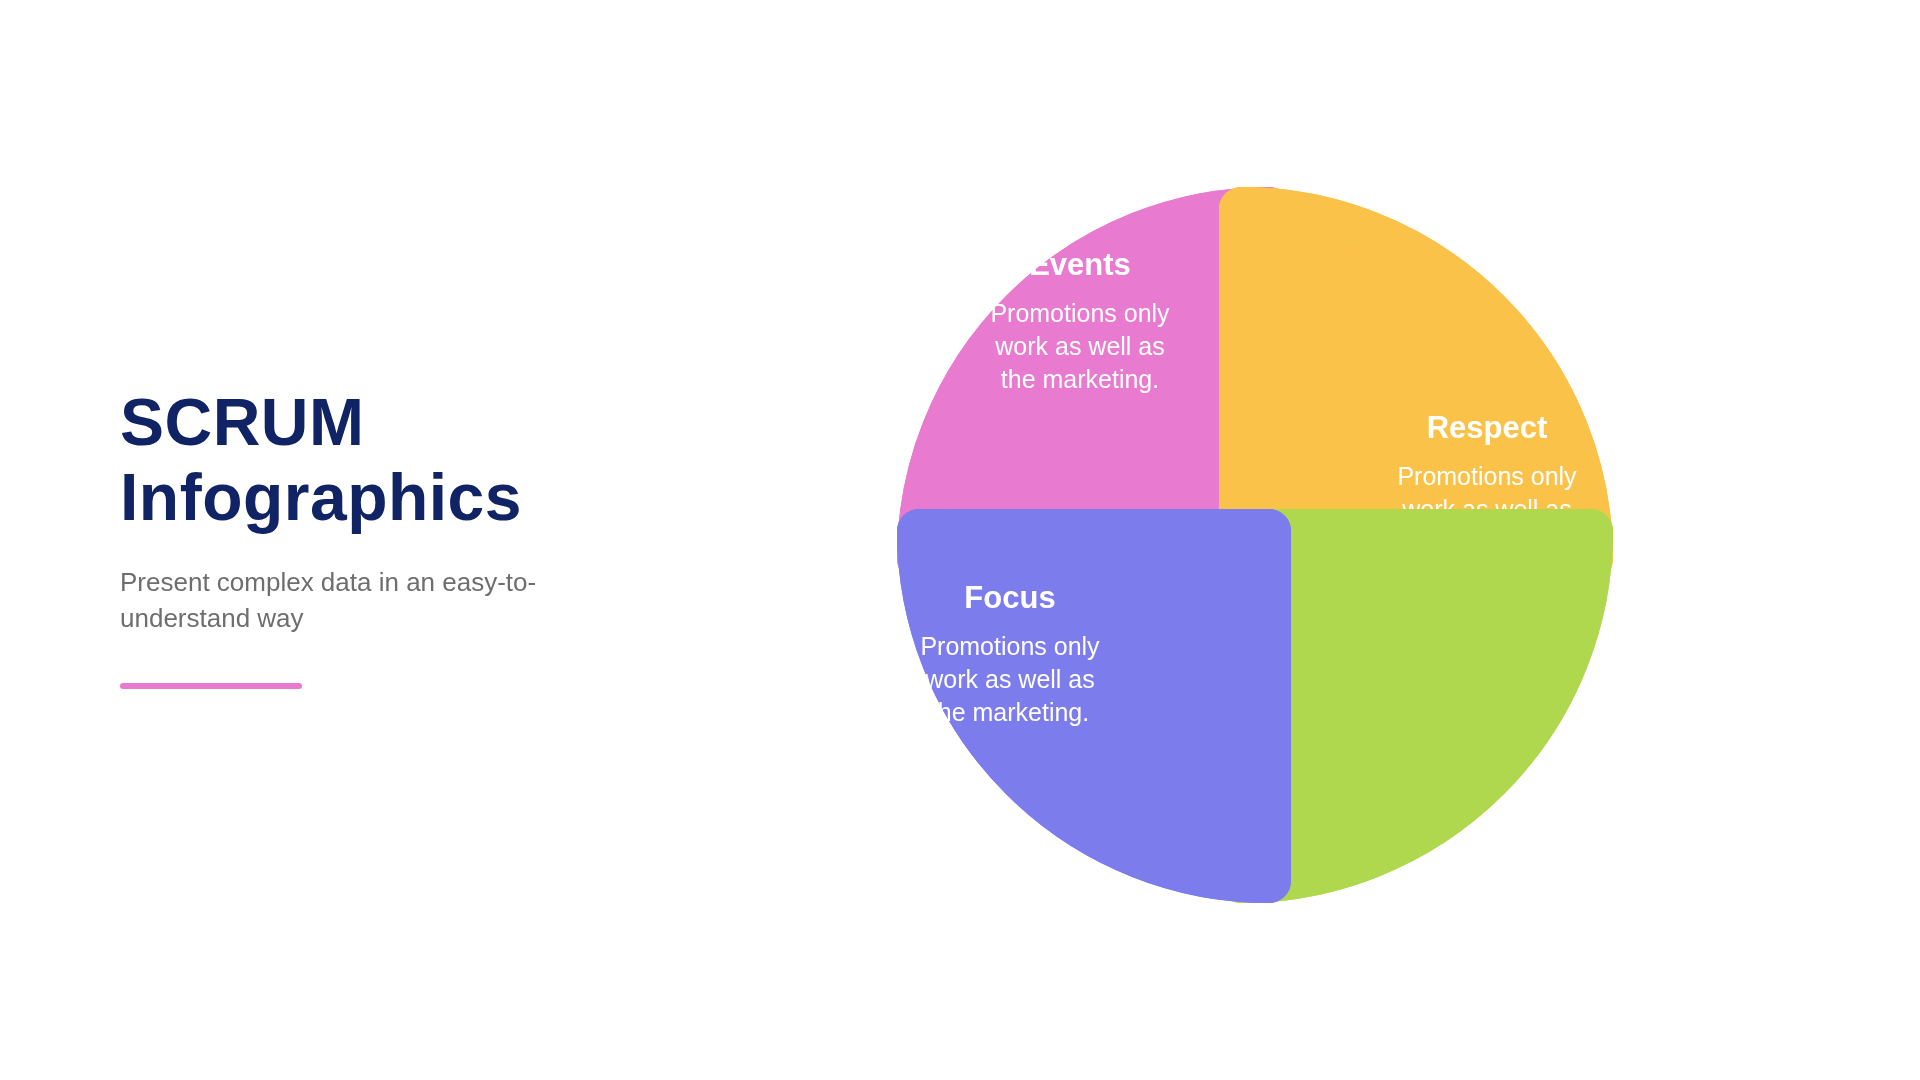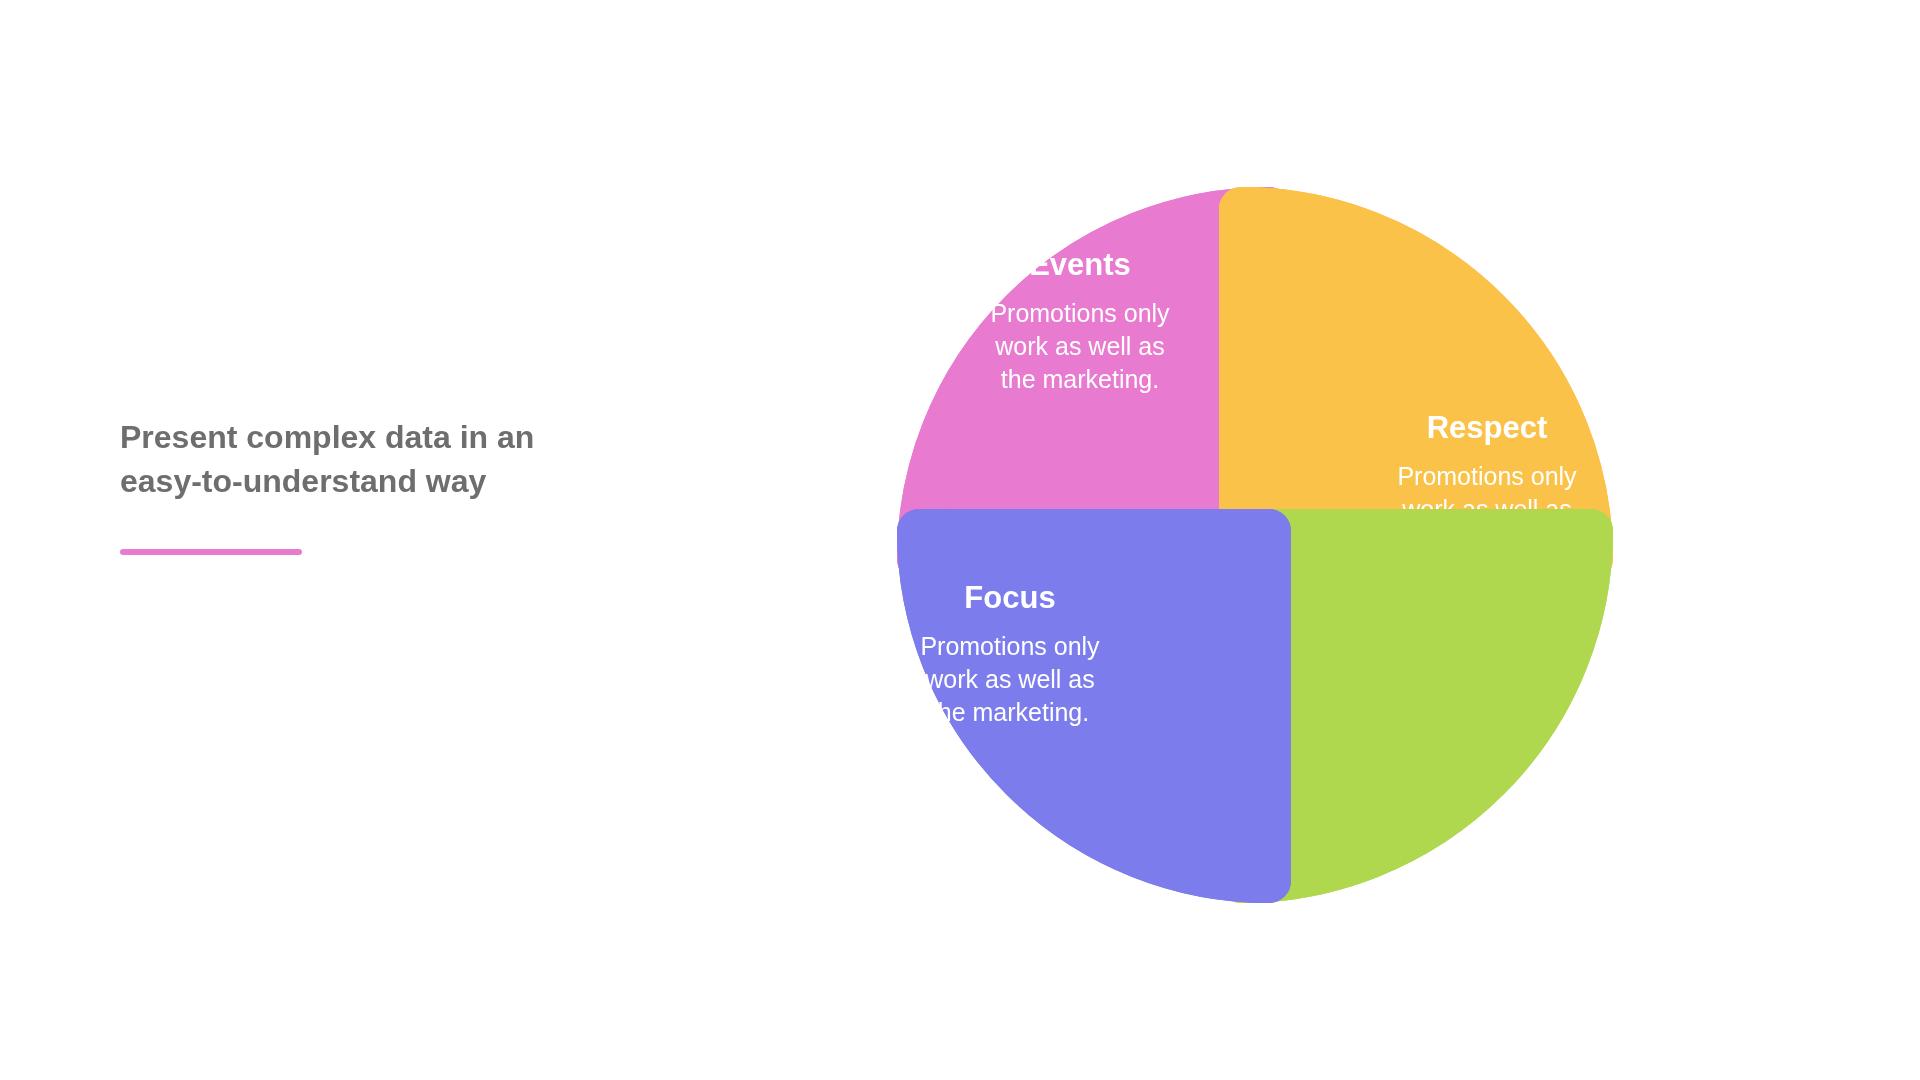--- a/index.html
+++ b/index.html
@@ -39,24 +39,24 @@
     letter-spacing: 0.5px;
     margin: 0;
     font-family: "Liberation Sans", sans-serif;
   }
   #page-title .t-line {
     display: block;
   }
 
   #page-subtitle {
     margin: 30px 0 4px 0;
-    font-size: 32px;
+    font-size: 26px;
     line-height: 1.38;
     color: #6e6e6e;
-    font-weight: 700;
+    font-weight: 400;
     max-width: 470px;
     font-family: "Liberation Sans", sans-serif;
   }
 
   #title-divider {
     margin-top: 46px;
     width: 182px;
     height: 6px;
     border-radius: 3px;
     background: #E87ACF;
@@ -93,20 +93,24 @@
     text-anchor: middle;
     dominant-baseline: middle;
   }
 </style>
 </head>
 <body>
 
 <div id="slide">
 
   <div id="left-panel">
+    <h1 id="page-title">
+      <span class="t-line">SCRUM</span>
+      <span class="t-line">Infographics</span>
+    </h1>
     <p id="page-subtitle">Present complex data in an easy-to-understand way</p>
     <div id="title-divider"></div>
   </div>
 
   <div id="diagram">
     <svg id="diagram-svg" viewBox="0 0 1010 1010" xmlns="http://www.w3.org/2000/svg">
 
       <circle cx="505" cy="505" r="318" fill="none" stroke="#E7E9F2" stroke-width="7"></circle>
 
       <g>

